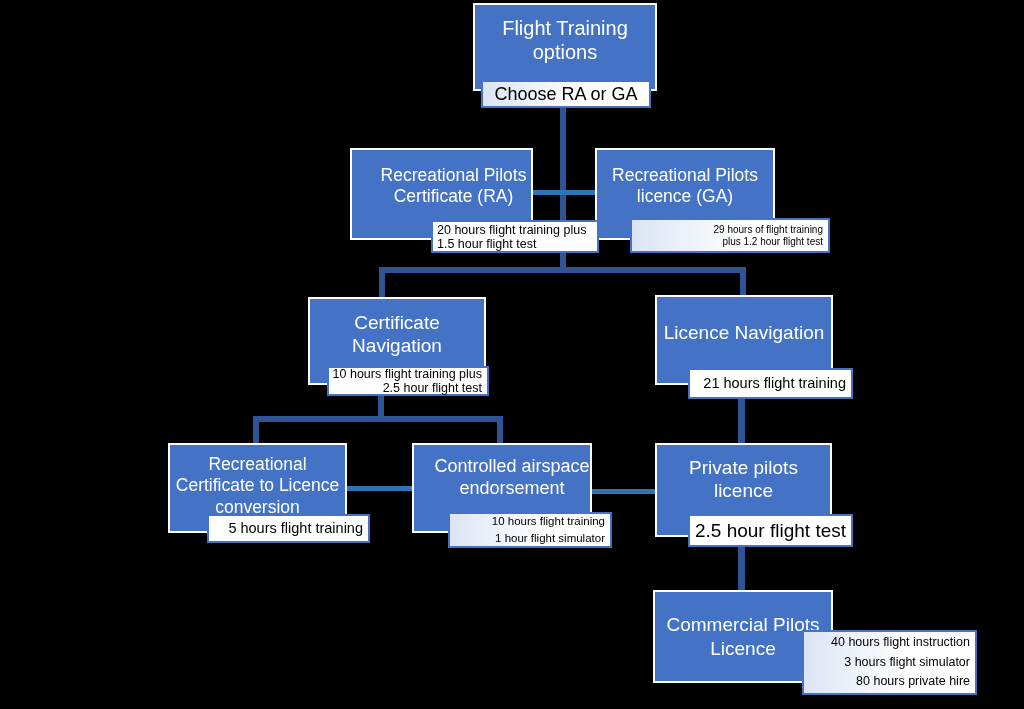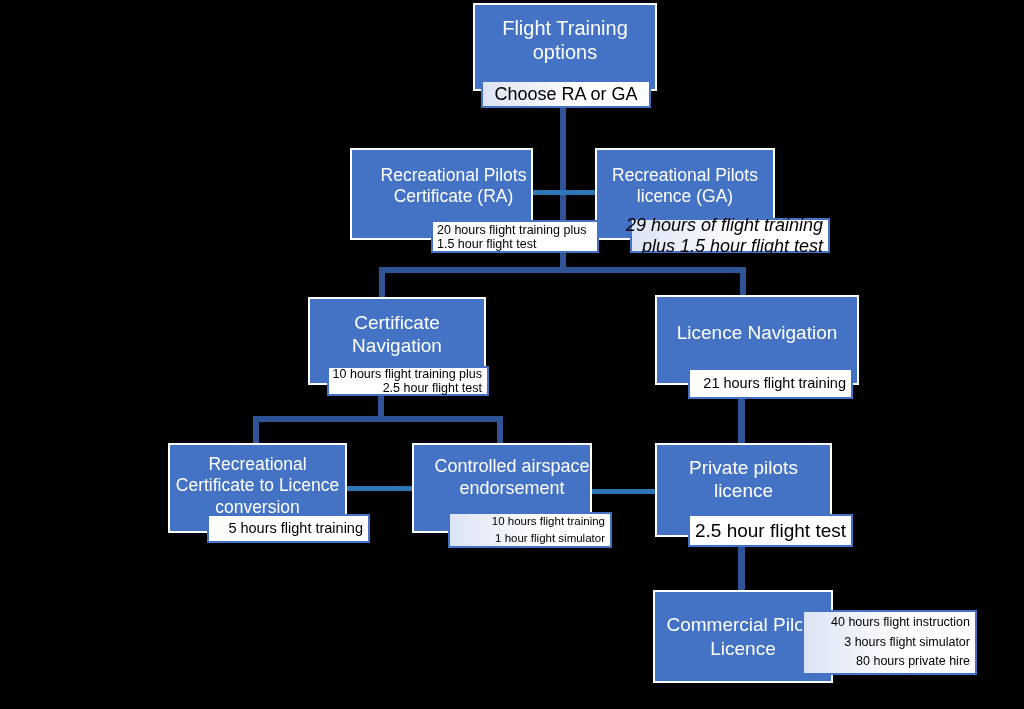--- a/index.html
+++ b/index.html
@@ -80,34 +80,34 @@
     <span>Recreational Pilots Certificate (RA)</span>
   </div>
   <div class="sub align-left" style="left:387px; top:220px; width:168px; height:33px; font-size:12.5px;">
     <div class="line">20 hours flight training plus</div>
     <div class="line">1.5 hour flight test</div>
   </div>
 
   <div class="box" style="left:595px; top:148px; width:180px; height:92px; font-size:17.5px; padding-bottom:16px;">
     <span>Recreational Pilots licence (GA)</span>
   </div>
-  <div class="sub tint align-right" style="left:630px; top:218px; width:200px; height:35px; font-size:18px;font-style:italic;">
+  <div class="sub tint align-right" style="left:630px; top:218px; width:200px; height:35px; font-size:10px;">
     <div class="line">29 hours of flight training</div>
-    <div class="line">plus 1.5 hour flight test</div>
+    <div class="line">plus 1.2 hour flight test</div>
   </div>
 
   <div class="box" style="left:308px; top:297px; width:178px; height:88px; font-size:19px; padding-bottom:14px;">
     <span>Certificate Navigation</span>
   </div>
   <div class="sub align-right" style="left:327px; top:366px; width:162px; height:30px; font-size:12.5px;">
     <div class="line">10 hours flight training plus</div>
     <div class="line">2.5 hour flight test</div>
   </div>
 
-  <div class="box" style="left:655px; top:295px; width:204px; height:90px; font-size:19px; padding-bottom:14px;text-align:right;">
+  <div class="box" style="left:655px; top:295px; width:178px; height:90px; font-size:19px; padding-bottom:14px;text-align:right;">
     <span>Licence Navigation</span>
   </div>
   <div class="sub align-right" style="left:688px; top:368px; width:165px; height:31px; font-size:14.5px;">
     <div class="line">21 hours flight training</div>
   </div>
 
   <div class="box" style="left:168px; top:443px; width:179px; height:90px; font-size:17.5px; padding-bottom:4px;">
     <span>Recreational Certificate to Licence conversion</span>
   </div>
   <div class="sub align-right" style="left:207px; top:514px; width:163px; height:29px; font-size:14.5px;">
@@ -125,19 +125,19 @@
   <div class="box" style="left:655px; top:443px; width:177px; height:94px; font-size:19px; padding-bottom:22px;">
     <span>Private pilots licence</span>
   </div>
   <div class="sub align-center" style="left:688px; top:514px; width:165px; height:33px; font-size:19px;">
     <div class="line">2.5 hour flight test</div>
   </div>
 
   <div class="box" style="left:653px; top:590px; width:180px; height:93px; font-size:19px;justify-content:flex-end;">
     <span>Commercial Pilots Licence</span>
   </div>
-  <div class="sub tint align-right" style="left:802px; top:610px; width:175px; height:65px; font-size:12.5px; line-height:1.55;">
+  <div class="sub tint align-right" style="left:802px; top:630px; width:175px; height:65px; font-size:12.5px; line-height:1.55;">
     <div class="line">40 hours flight instruction</div>
     <div class="line">3 hours flight simulator</div>
     <div class="line">80 hours private hire</div>
   </div>
 
 </div>
 
 </body></html>

